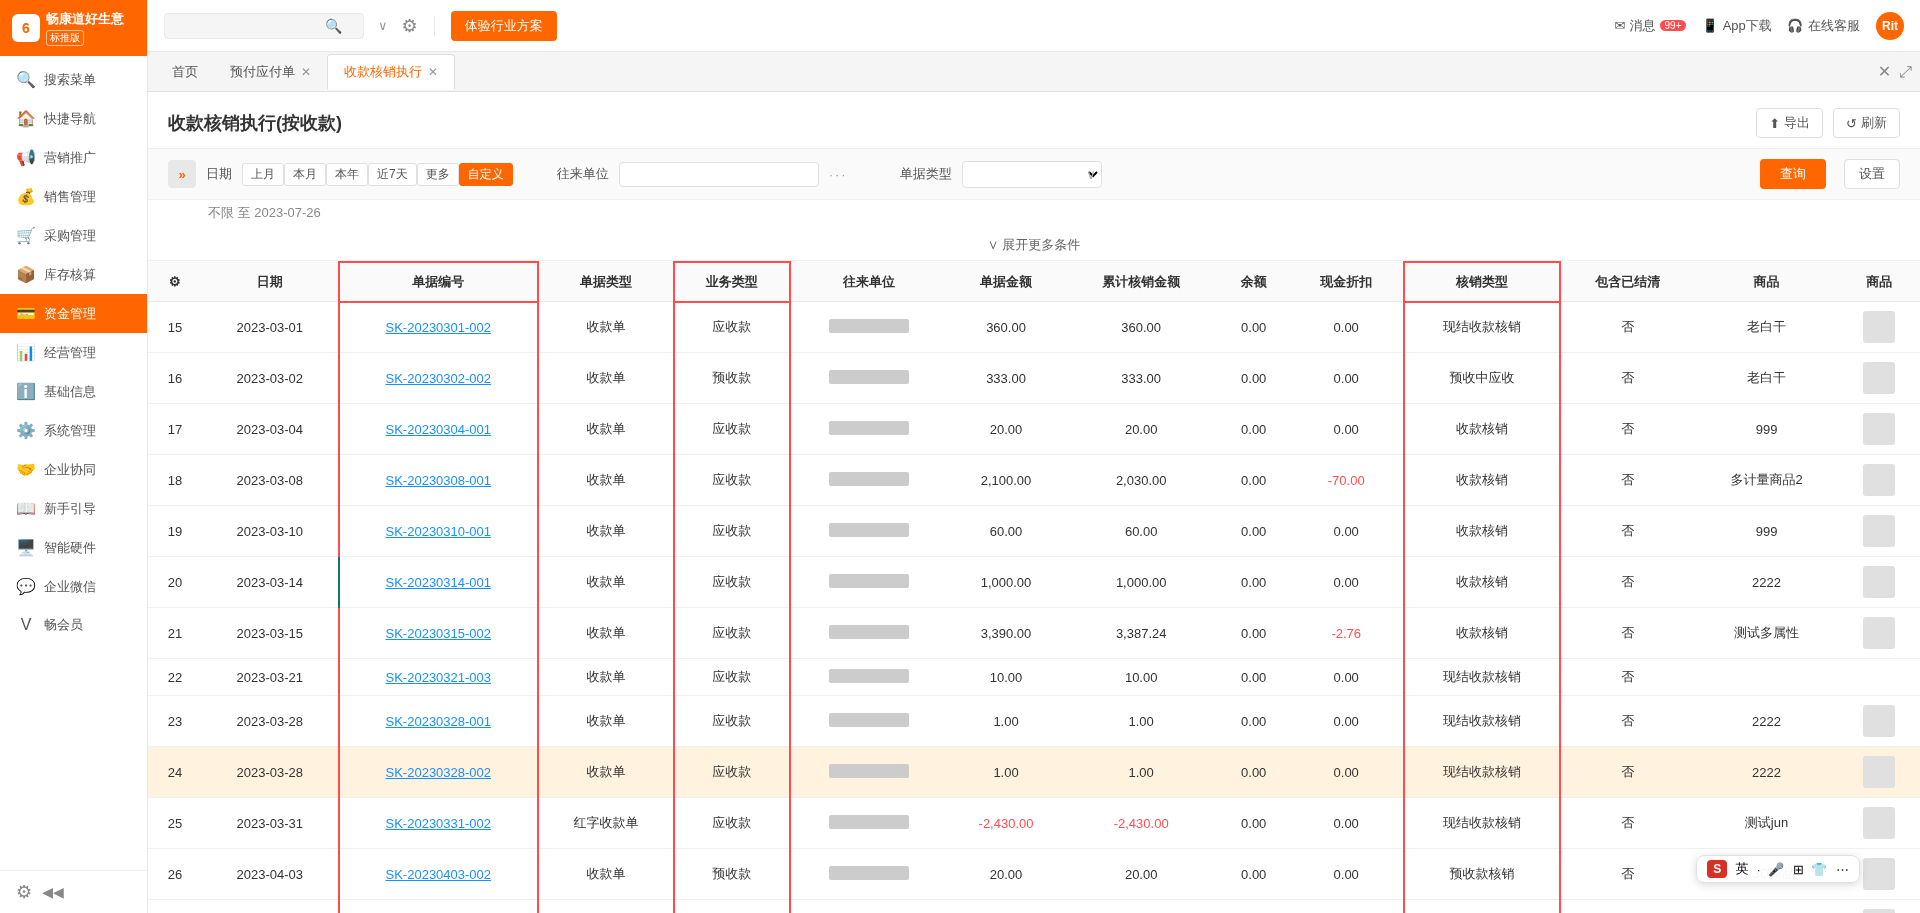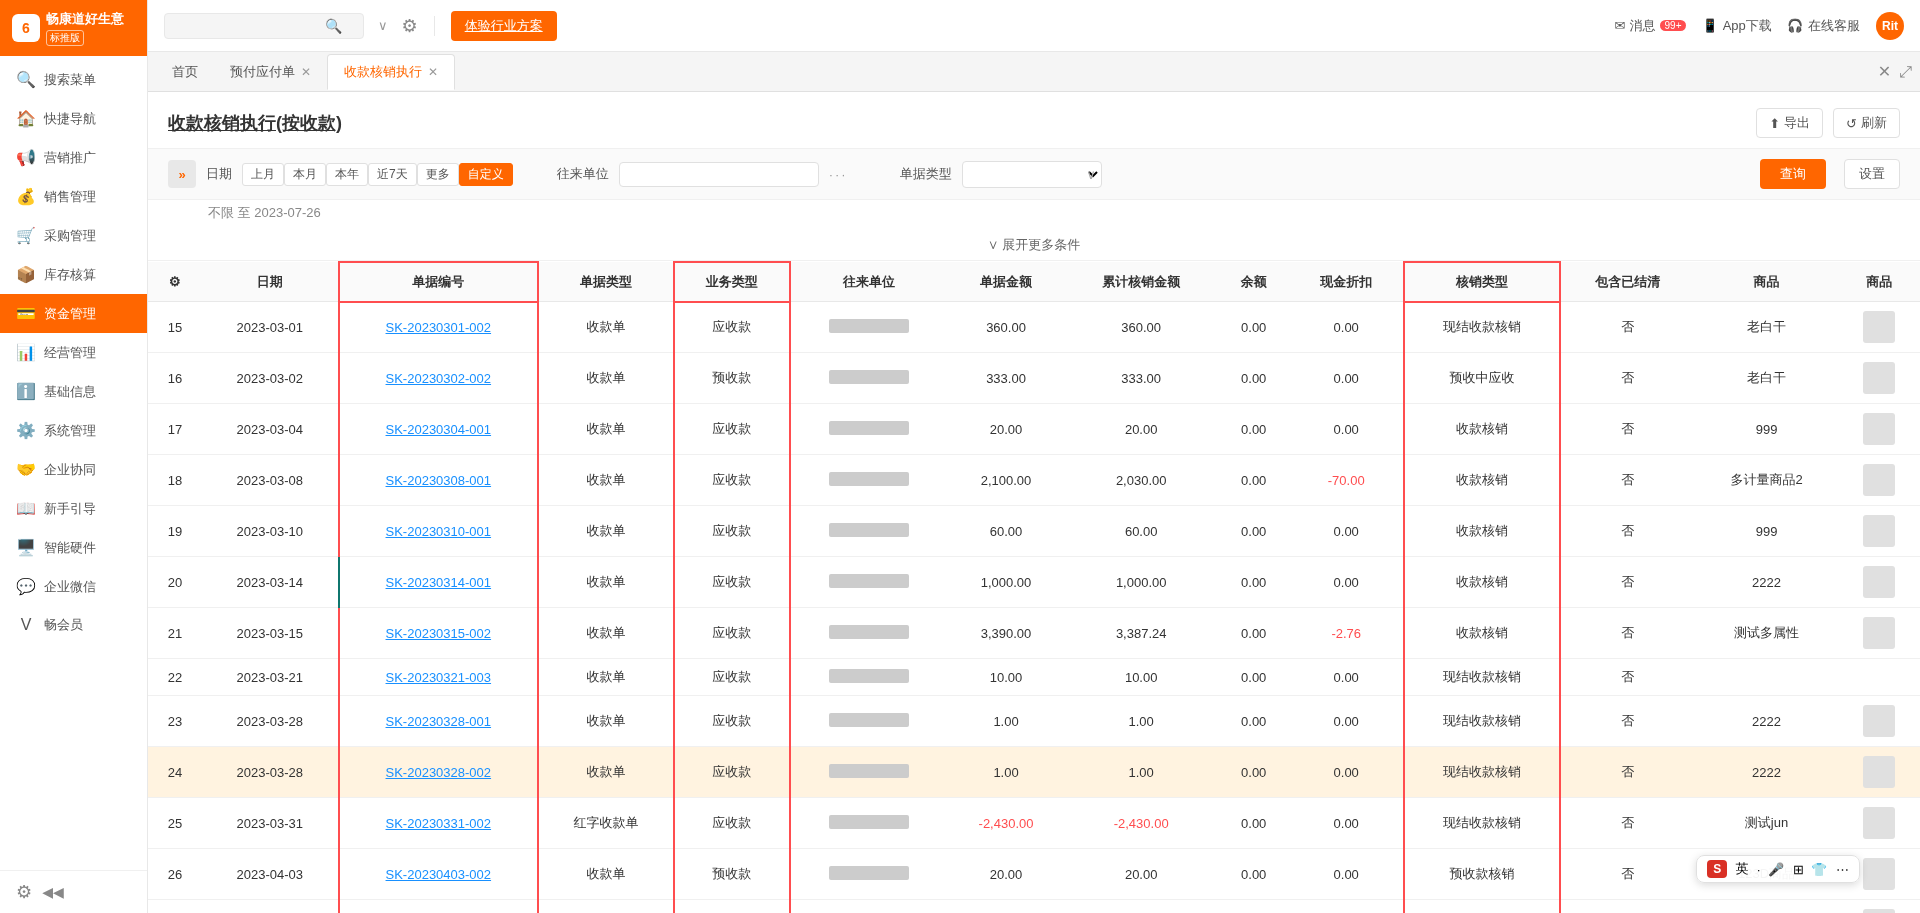--- a/index.html
+++ b/index.html
@@ -16,37 +16,37 @@
     .sidebar-item .icon { font-size: 16px; width: 20px; text-align: center; }
     .sidebar-bottom { padding: 10px 16px; display: flex; align-items: center; gap: 10px; border-top: 1px solid #f0f0f0; }
 
     
     .main { flex: 1; display: flex; flex-direction: column; overflow: hidden; }
 
     
     .topbar { background: #fff; border-bottom: 1px solid #e8e8e8; padding: 0 16px; display: flex; align-items: center; gap: 12px; height: 52px; }
     .topbar-divider { width: 1px; height: 20px; background: #e8e8e8; margin: 0 4px; }
     .topbar-gear { cursor: pointer; color: #888; font-size: 18px; }
-    .topbar-btn { background: #ff6600; color: #fff; border: none; border-radius: 4px; padding: 6px 14px; cursor: pointer; font-size: 13px; text-decoration: underline; }
+    .topbar-btn { background: #ff6600; color: #fff; border: none; border-radius: 4px; padding: 6px 14px; cursor: pointer; font-size: 13px; }
     .topbar-right { margin-left: auto; display: flex; align-items: center; gap: 16px; color: #555; }
     .topbar-right-item { display: flex; align-items: center; gap: 4px; cursor: pointer; font-size: 13px; }
     .badge { background: #ff4d4f; color: #fff; border-radius: 10px; padding: 0 5px; font-size: 10px; min-width: 16px; text-align: center; }
 
     
     .tabs { background: #f5f5f5; border-bottom: 1px solid #e0e0e0; display: flex; align-items: center; padding: 0 8px; height: 40px; }
     .tab { padding: 8px 16px; cursor: pointer; color: #555; border-radius: 4px 4px 0 0; display: flex; align-items: center; gap: 6px; font-size: 13px; }
     .tab.active { background: #fff; color: #ff6600; border: 1px solid #e0e0e0; border-bottom: 1px solid #fff; }
     .tab-close { color: #999; font-size: 12px; cursor: pointer; }
     .tabs-actions { margin-left: auto; display: flex; gap: 8px; }
     .tab-action-btn { background: none; border: none; cursor: pointer; color: #888; font-size: 16px; }
 
     
     .page-content { flex: 1; background: #fff; overflow: hidden; display: flex; flex-direction: column; }
     .page-header { padding: 16px 20px 10px; display: flex; align-items: center; justify-content: space-between; border-bottom: 1px solid #f0f0f0; }
-    .page-title { font-size: 18px; font-weight: bold; color: #333; text-decoration: underline; }
+    .page-title { font-size: 18px; font-weight: bold; color: #333; }
     .page-actions { display: flex; gap: 10px; }
     .page-action-btn { display: flex; align-items: center; gap: 4px; padding: 5px 12px; border: 1px solid #e0e0e0; border-radius: 4px; cursor: pointer; background: #fff; color: #555; font-size: 13px; }
 
     
     .filter-area { padding: 10px 20px; border-bottom: 1px solid #f0f0f0; display: flex; align-items: center; gap: 10px; background: #fafafa; }
     .filter-expand-btn { width: 28px; height: 28px; background: #e8e8e8; border-radius: 4px; display: flex; align-items: center; justify-content: center; cursor: pointer; color: #ff6600; font-weight: bold; }
     .filter-label { color: #555; white-space: nowrap; }
     .filter-date-btns { display: flex; gap: 0; }
     .filter-date-btn { padding: 2px 8px; border: 1px solid #e0e0e0; border-radius: 3px; cursor: pointer; background: #fff; color: #555; font-size: 12px; }
     .filter-date-btn.custom { background: #ff6600; color: #fff; border-color: #ff6600; }

